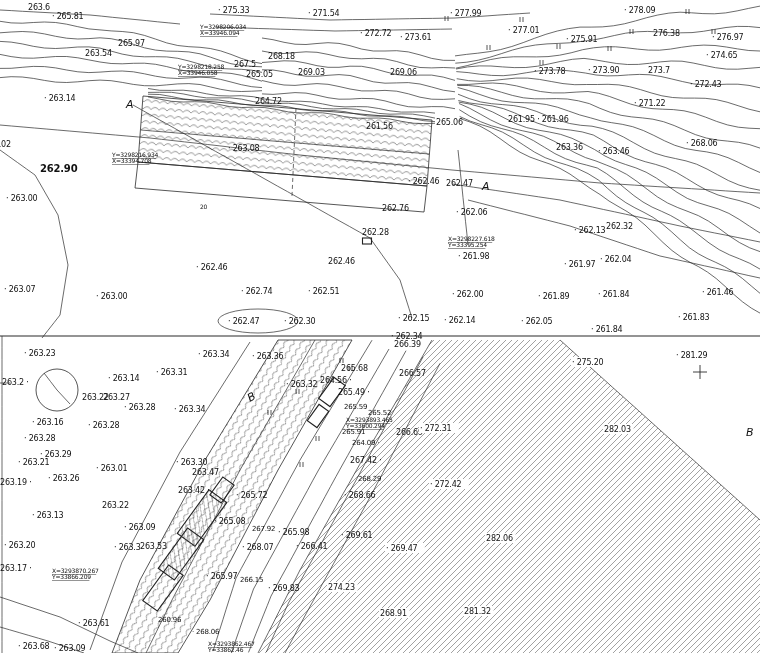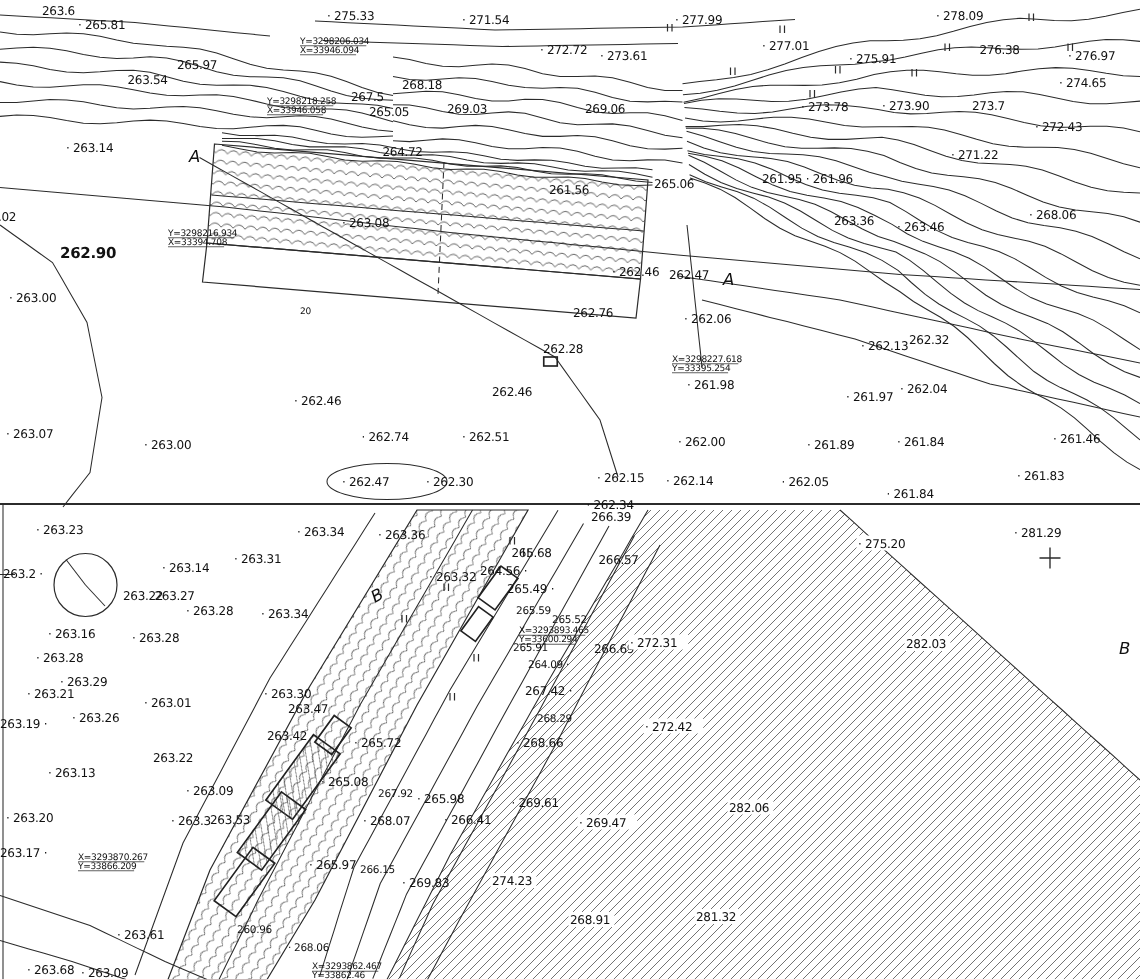--- a/index.html
+++ b/index.html
@@ -1,17 +1,17 @@
 <!DOCTYPE html>
 <html><head>
 <meta charset="utf-8">
 <style>
   html,body{margin:0;padding:0;background:#ffffff;}
   body{width:760px;height:653px;overflow:hidden;font-family:"DejaVu Sans",sans-serif;}
-  .stage{position:relative;width:676px;height:653px;background:#fca5a5;}
+  .stage{position:relative;width:676px;height:653px;background:#a21caf;}
   svg{display:block;}
   text{letter-spacing:-0.2px;}
 </style>
 </head>
 <body>
 
 <div class="stage">
   <svg id="map" width="760" height="653" viewBox="0 0 760 653" xmlns="http://www.w3.org/2000/svg">
     <defs>
       <pattern id="stripes" width="6" height="6" patternUnits="userSpaceOnUse">

